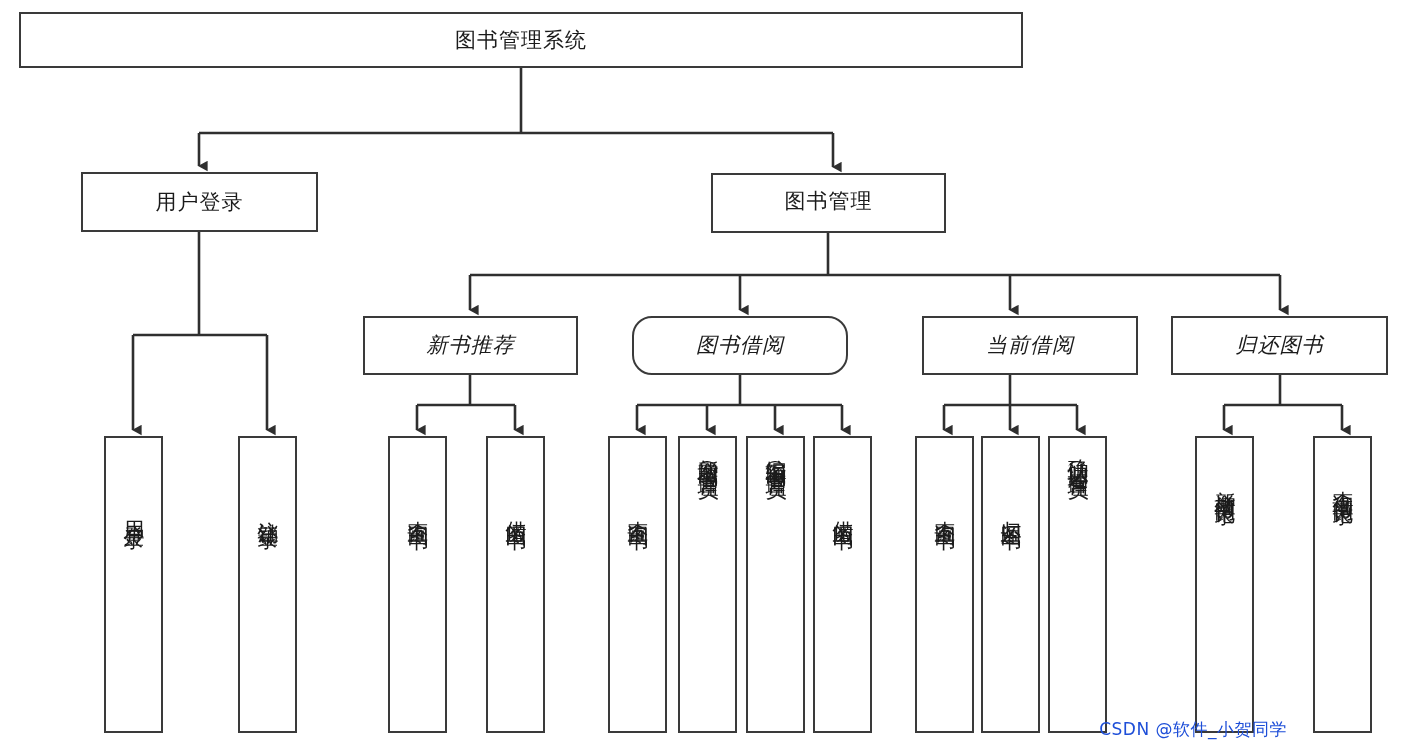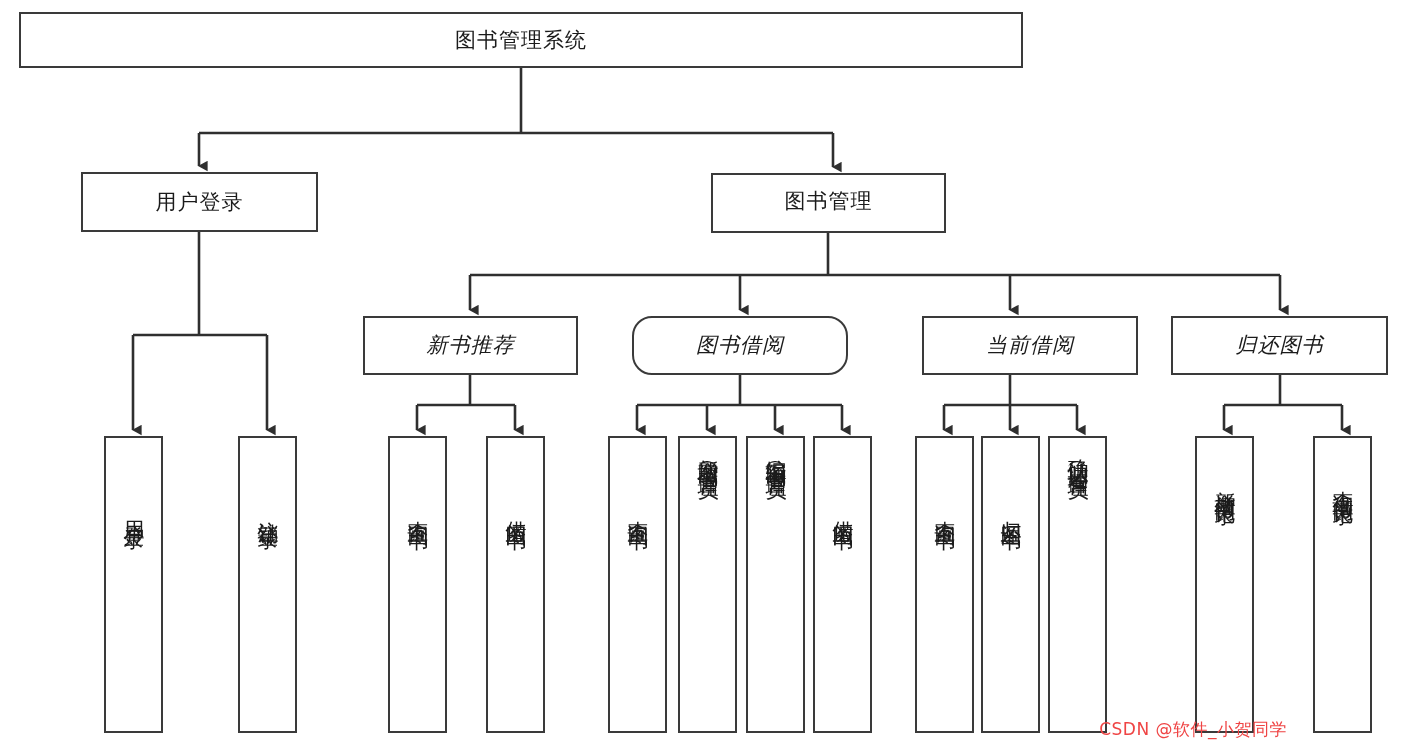--- a/index.html
+++ b/index.html
@@ -49,21 +49,21 @@
     line-height:1;
     white-space:nowrap;
     display:block;
   }
 
   .watermark{
     position:absolute;
     right:10px;
     bottom:6px;
     font-size:17px;
-    color:#ef4444;
+    color:#1d4ed8;
     letter-spacing:0.5px;
     z-index:5;
     white-space:nowrap;
   }
 </style>
 </head>
 <body>
 
 <div id="stage">
 

